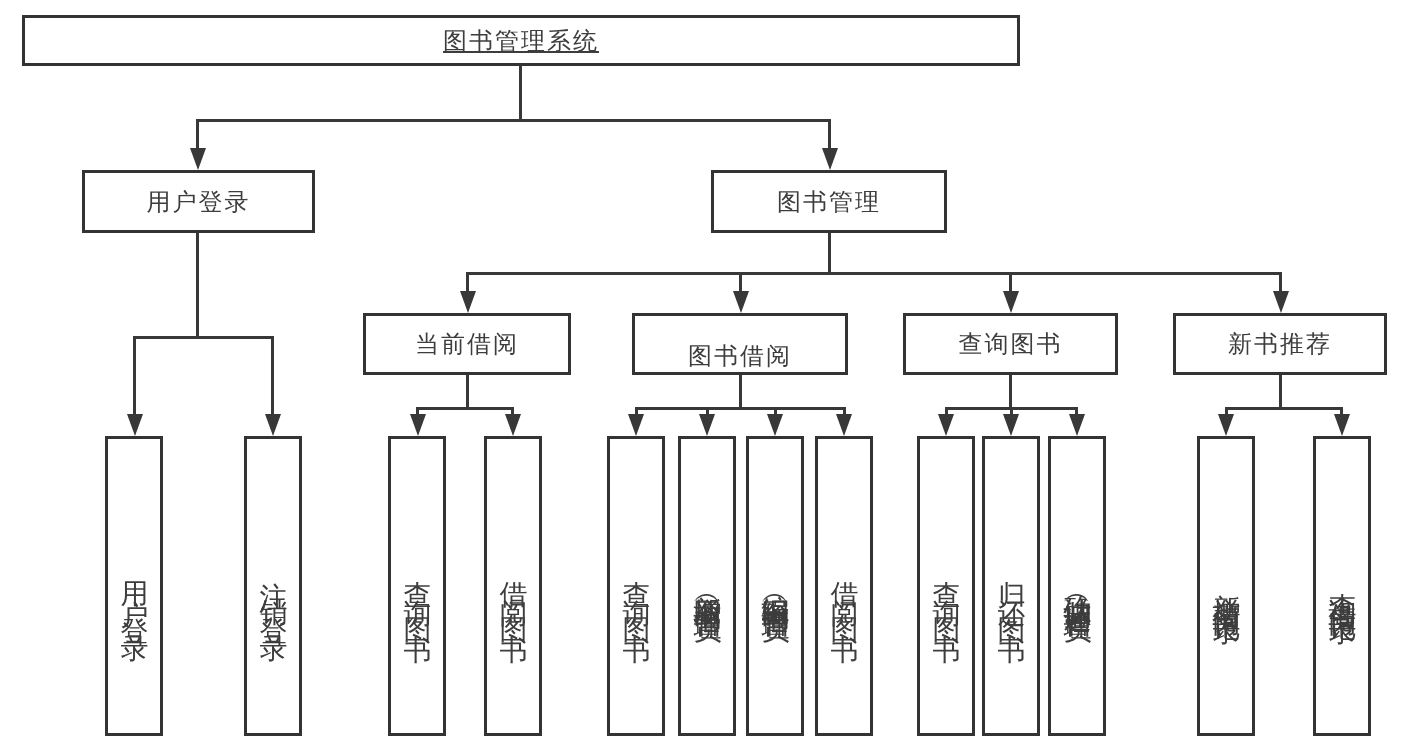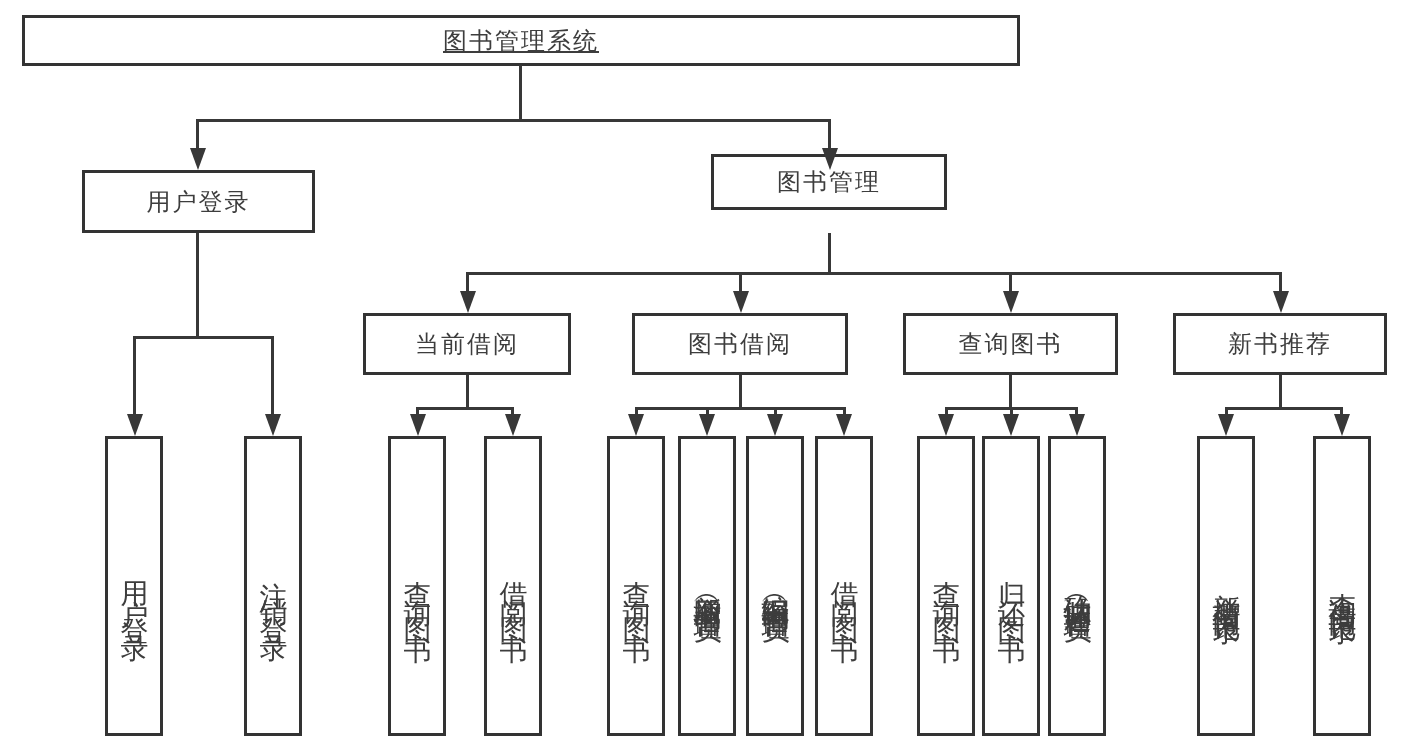--- a/index.html
+++ b/index.html
@@ -51,29 +51,29 @@
 <div class="canvas">
 
   <div class="node" style="left:22px;top:15px;width:998px;height:51px;text-decoration:underline;">
     <span>图书管理系统</span>
   </div>
 
   <div class="node" style="left:82px;top:170px;width:233px;height:63px;">
     <span>用户登录</span>
   </div>
 
-  <div class="node" style="left:711px;top:154px;width:236px;height:56px;">
+  <div class="node" style="left:711px;top:170px;width:236px;height:63px;">
     <span>图书管理</span>
   </div>
 
   <div class="node" style="left:363px;top:313px;width:208px;height:62px;">
     <span>当前借阅</span>
   </div>
 
-  <div class="node" style="left:632px;top:313px;width:216px;height:62px;">
+  <div class="node" style="left:632px;top:313px;width:216px;height:62px;align-items:flex-end;">
     <span>图书借阅</span>
   </div>
 
   <div class="node" style="left:903px;top:313px;width:215px;height:62px;">
     <span>查询图书</span>
   </div>
 
   <div class="node" style="left:1173px;top:313px;width:214px;height:62px;">
     <span>新书推荐</span>
   </div>

